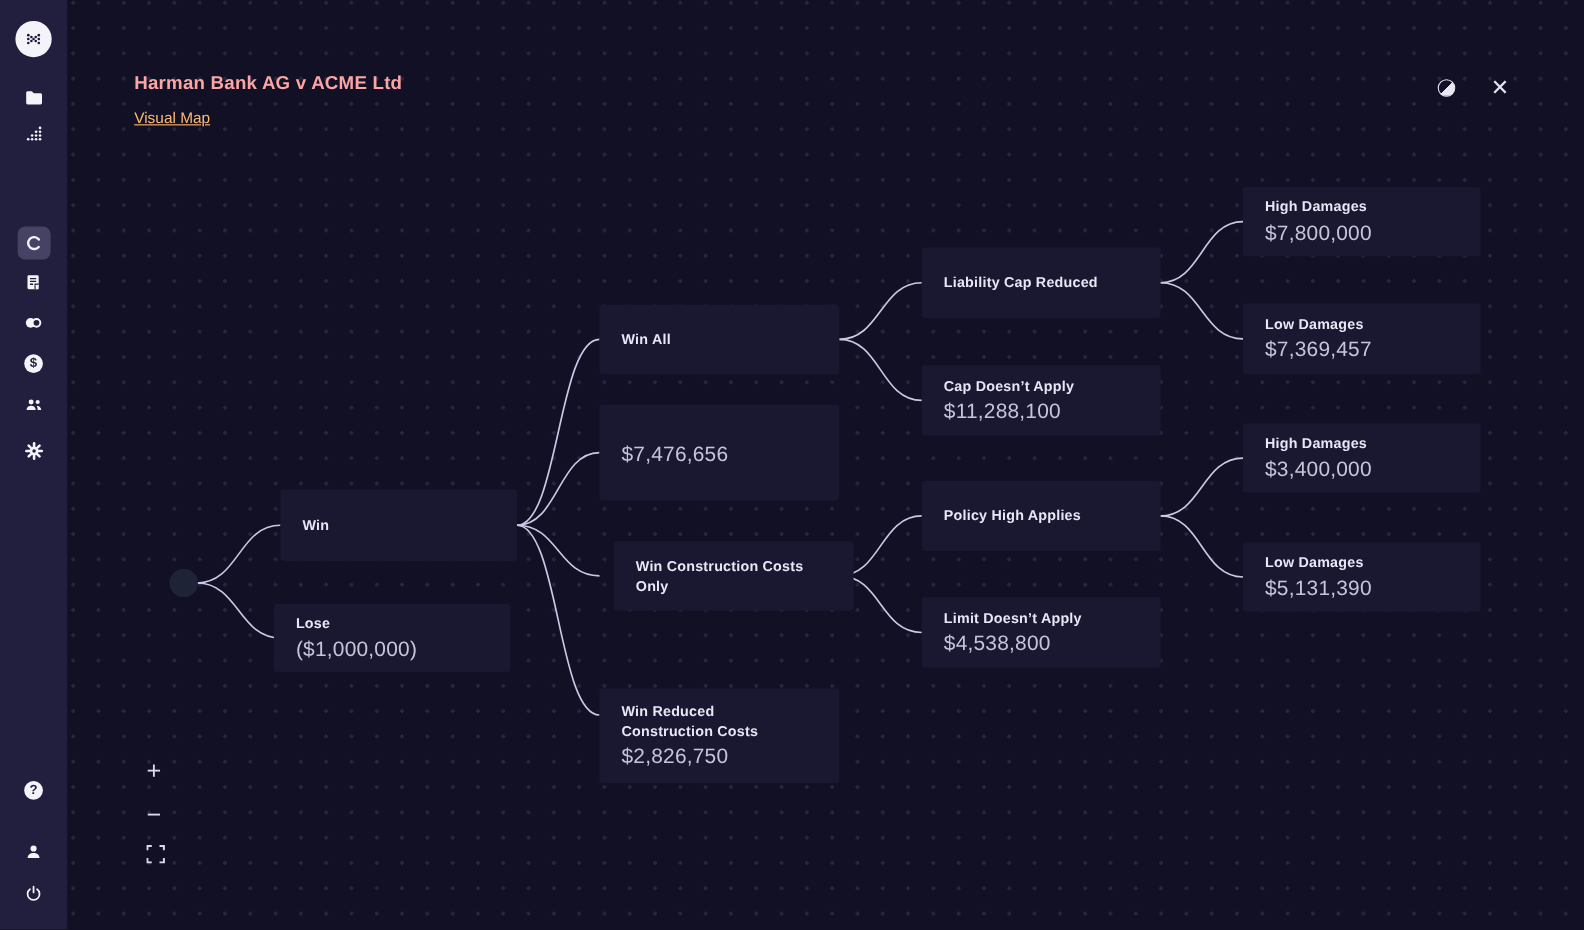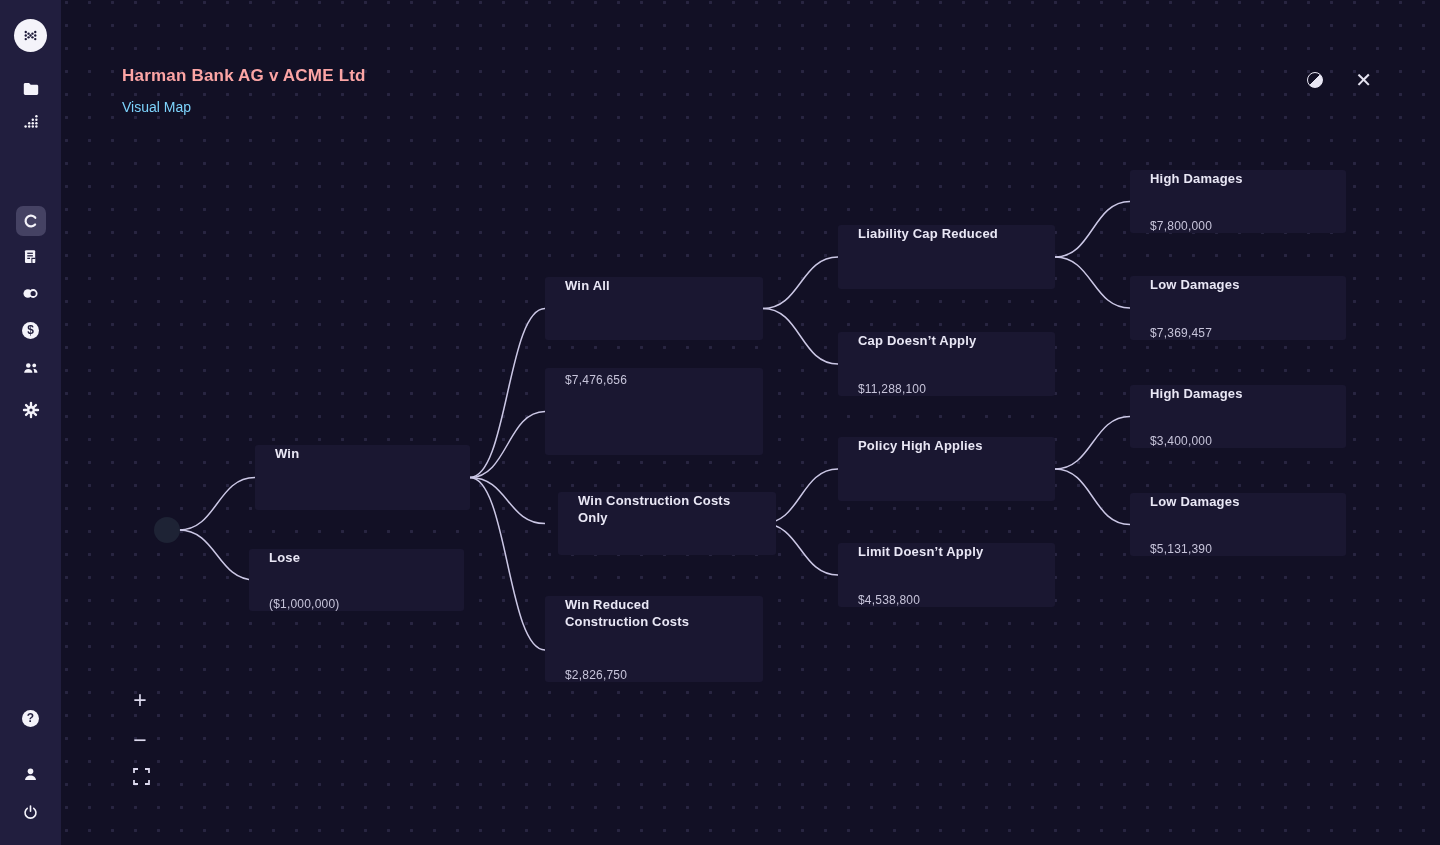--- a/index.html
+++ b/index.html
@@ -35,49 +35,49 @@
   .glyph-badge {
     width: 17px; height: 17px; border-radius: 50%; background: #f4f3fa;
     color: #211e3e; font-size: 12px; font-weight: bold;
     display: flex; align-items: center; justify-content: center;
   }
   .spacer { flex: 1; }
 
   
   .header { position: absolute; left: 122px; top: 66px; z-index: 5; }
   .header-title { font-size: 17px; font-weight: bold; color: #fca5a5; letter-spacing: 0.2px; }
-  .header-subtitle { font-size: 14px; color: #7dd3fc; margin-top: 13px; }
+  .header-subtitle { font-size: 14px; color: #fdba74; margin-top: 13px; text-decoration: underline; }
 
   .header-actions { position: absolute; top: 70px; right: 68px; z-index: 5; display: flex; align-items: center; gap: 32px; }
   .contrast-btn {
     width: 16px; height: 16px; border-radius: 50%;
     border: 1.5px solid #e9e7f4;
     background: linear-gradient(135deg, rgba(0,0,0,0) 0 50%, #e9e7f4 50% 100%);
     cursor: pointer;
   }
   .close-btn {
     font-size: 20px; color: #e6e4f2; cursor: pointer; line-height: 1;
     background: none; border: none; font-family: "Liberation Sans", sans-serif;
   }
 
   
   .canvas { position: absolute; inset: 0; z-index: 1; }
   .edges-layer { position: absolute; inset: 0; width: 1440px; height: 845px; }
   .edges-layer path { fill: none; stroke-width: 1.5px; }
   .root-dot { position: absolute; border-radius: 50%; background: #1e2335; cursor: pointer; }
   .node {
     position: absolute; background: #1a1731; border-radius: 3px;
-    display: flex; flex-direction: column; justify-content: space-between;
+    display: flex; flex-direction: column; justify-content: center;
     padding: 0 20px; cursor: pointer;
   }
   .node-title {
     font-size: 13px; font-weight: bold; color: #e9e7f5;
     line-height: 1.32; white-space: pre-line; letter-spacing: 0.2px;
   }
-  .node-value { font-size: 12px; color: #c7c4da; margin-top: 5px; letter-spacing: 0.2px; }
+  .node-value { font-size: 19px; color: #c7c4da; margin-top: 5px; letter-spacing: 0.2px; }
 
   
   .zoom-controls { position: absolute; left: 128px; top: 686px; z-index: 5;
     display: flex; flex-direction: column; gap: 12px; }
   .zoom-btn {
     width: 24px; height: 28px; background: none; border: none; cursor: pointer;
     color: #dcd9ee; font-size: 23px; font-weight: normal; line-height: 26px;
     font-family: "Liberation Sans", sans-serif; text-align: center; padding: 0;
   }
   .fit-btn { width: 24px; height: 24px; background: none; border: none; cursor: pointer; padding: 0 0 0 2px; }
@@ -113,21 +113,21 @@
       </div>
       <div class="node" style="left: 545px; top: 277px; width: 218px; height: 63px;">
         <div class="node-title">Win All</div>
       </div>
       <div class="node" style="left: 545px; top: 368px; width: 218px; height: 87px;">
         <div class="node-value">$7,476,656</div>
       </div>
       <div class="node" style="left: 558px; top: 492px; width: 218px; height: 63px;">
         <div class="node-title">Win Construction Costs Only</div>
       </div>
-      <div class="node" style="left: 545px; top: 596px; width: 218px; height: 86px;">
+      <div class="node" style="left: 545px; top: 626px; width: 218px; height: 86px;">
         <div class="node-title">Win Reduced
 Construction Costs</div>
         <div class="node-value">$2,826,750</div>
       </div>
       <div class="node" style="left: 838px; top: 225px; width: 217px; height: 64px;">
         <div class="node-title">Liability Cap Reduced</div>
       </div>
       <div class="node" style="left: 838px; top: 332px; width: 217px; height: 64px;">
         <div class="node-title">Cap Doesn’t Apply</div>
         <div class="node-value">$11,288,100</div>

